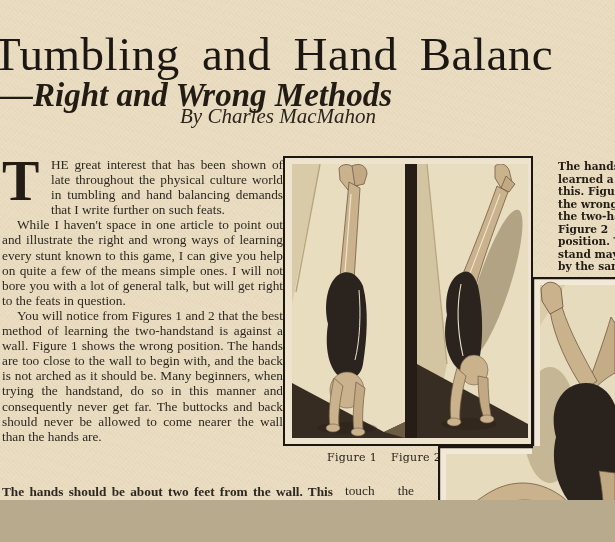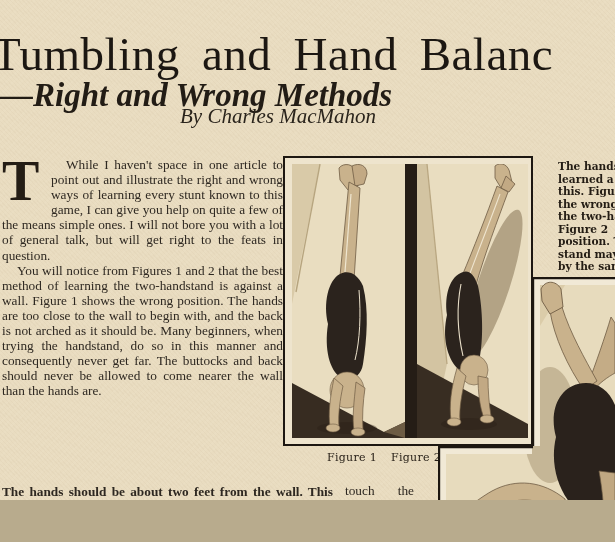--- a/index.html
+++ b/index.html
@@ -75,21 +75,21 @@
 </head>
 <body>
 
 <div class="page">
 
   <h1 class="abs title">Tumbling and Hand Balanc</h1>
   <h2 class="abs subtitle">—Right and Wrong Methods</h2>
   <div class="abs byline">By Charles MacMahon</div>
 
   <div class="abs col-left">
-    <p><span class="dropcap">T</span></p>
+    <p><span class="dropcap">T</span><span>HE great interest that has been shown of late throughout the physical culture world in tumbling and hand balancing demands that I write further on such feats.</span></p>
     <p class="ind">While I haven't space in one article to point out and illustrate the right and wrong ways of learning every stunt known to this game, I can give you help on quite a few of the means simple ones. I will not bore you with a lot of general talk, but will get right to the feats in question.</p>
     <p class="ind">You will notice from Figures 1 and 2 that the best method of learning the two-handstand is against a wall. Figure 1 shows the wrong position. The hands are too close to the wall to begin with, and the back is not arched as it should be. Many beginners, when trying the handstand, do so in this manner and consequently never get far. The buttocks and back should never be allowed to come nearer the wall than the hands are.</p>
   </div>
 
   <div class="abs para-wide">The hands should be about two feet from the wall. This distance should be varied according to the height of the performer. The taller the man, boy or woman, the further away he or she can get; but a few inches either</div>
 
   <div class="abs mini-col">
     <div class="mini-line">touch the</div>
     <div class="mini-line">away. This</div>
     <div class="mini-line">means with</div>

